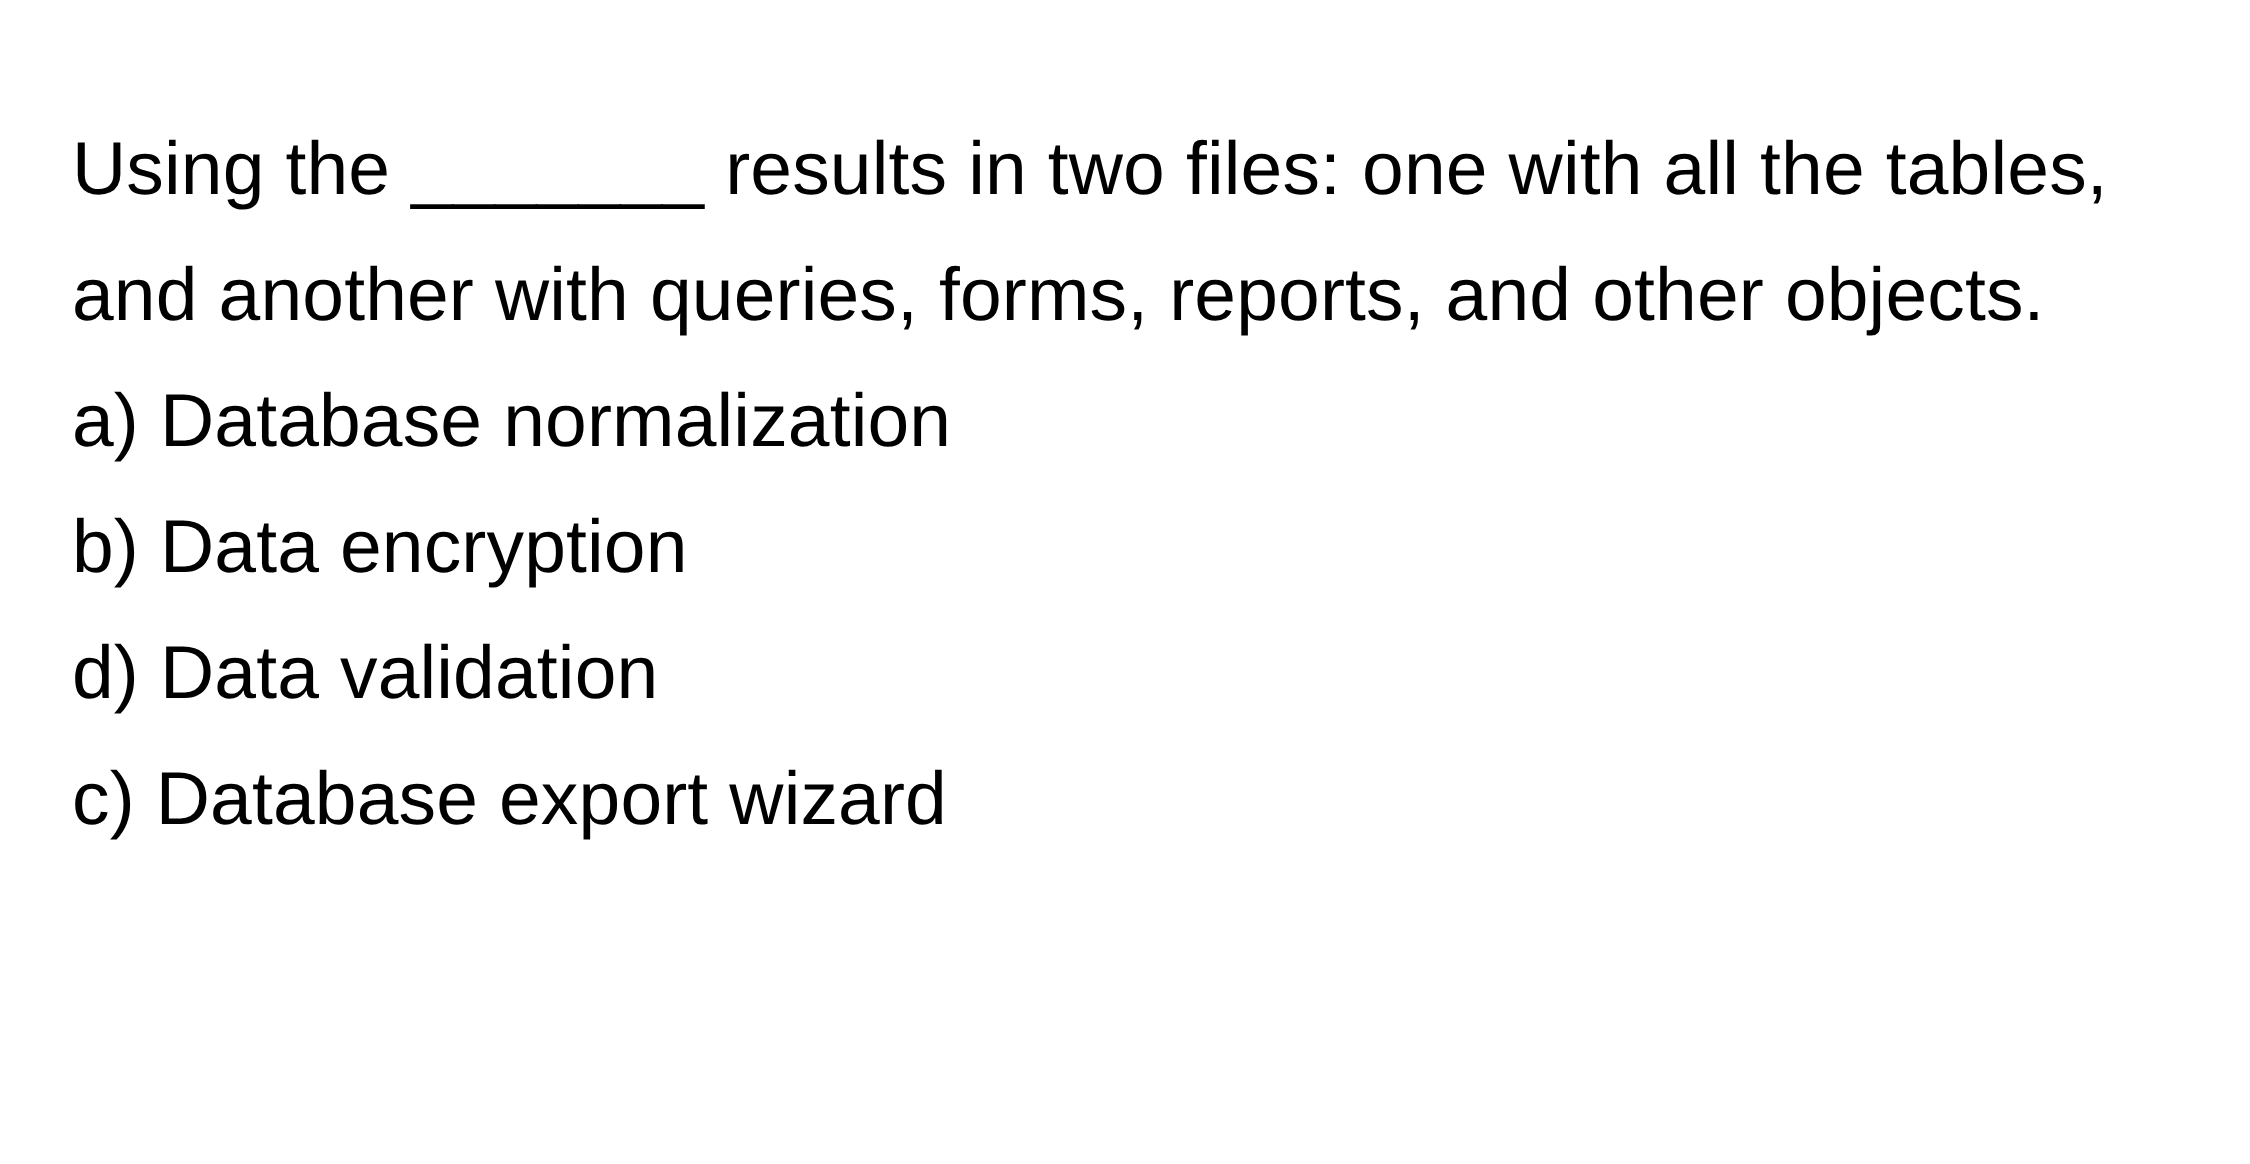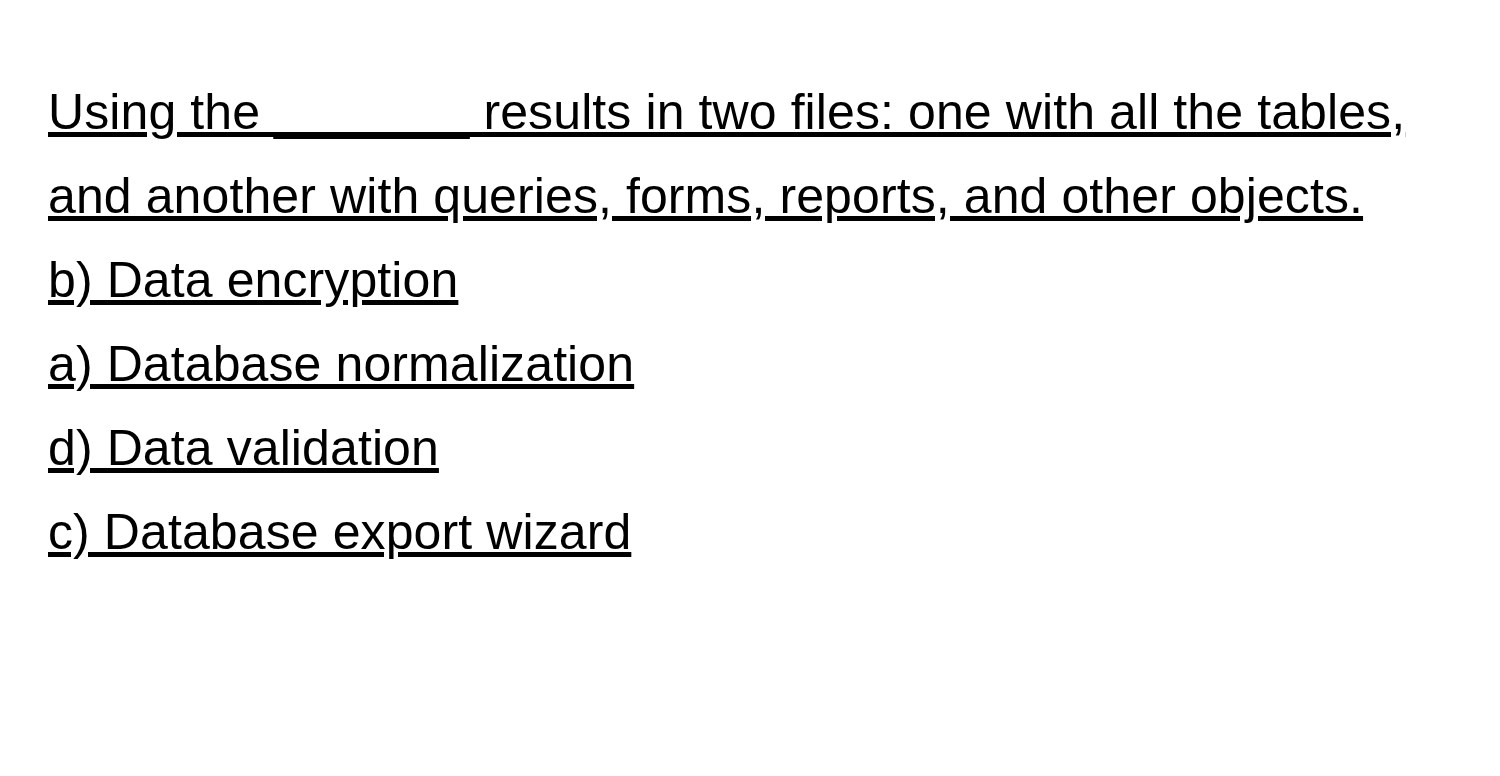--- a/index.html
+++ b/index.html
@@ -10,36 +10,35 @@
     background: #ffffff;
     font-family: -apple-system, BlinkMacSystemFont, "Segoe UI", Helvetica, Arial, sans-serif;
     color: #000000;
   }
   .content {
     padding: 70px 48px 0 48px;
     font-size: 50px;
     line-height: 1.68;
     font-weight: 400;
     letter-spacing: 0.1px;
-    text-decoration: underline;
   }
   .question {
     margin-bottom: 0;
   }
   .options {
     margin-top: 0;
   }
   .option {
     display: block;
   }
 </style>
 </head>
 <body>
 
 <div class="content">
   <div class="question">Using the _______ results in two files: one with all the tables, and another with queries, forms, reports, and other objects.</div>
   <div class="options">
+    <span class="option">a) Database normalization</span>
     <span class="option">b) Data encryption</span>
-    <span class="option">a) Database normalization</span>
     <span class="option">d) Data validation</span>
     <span class="option">c) Database export wizard</span>
   </div>
 </div>
 
 </body></html>

